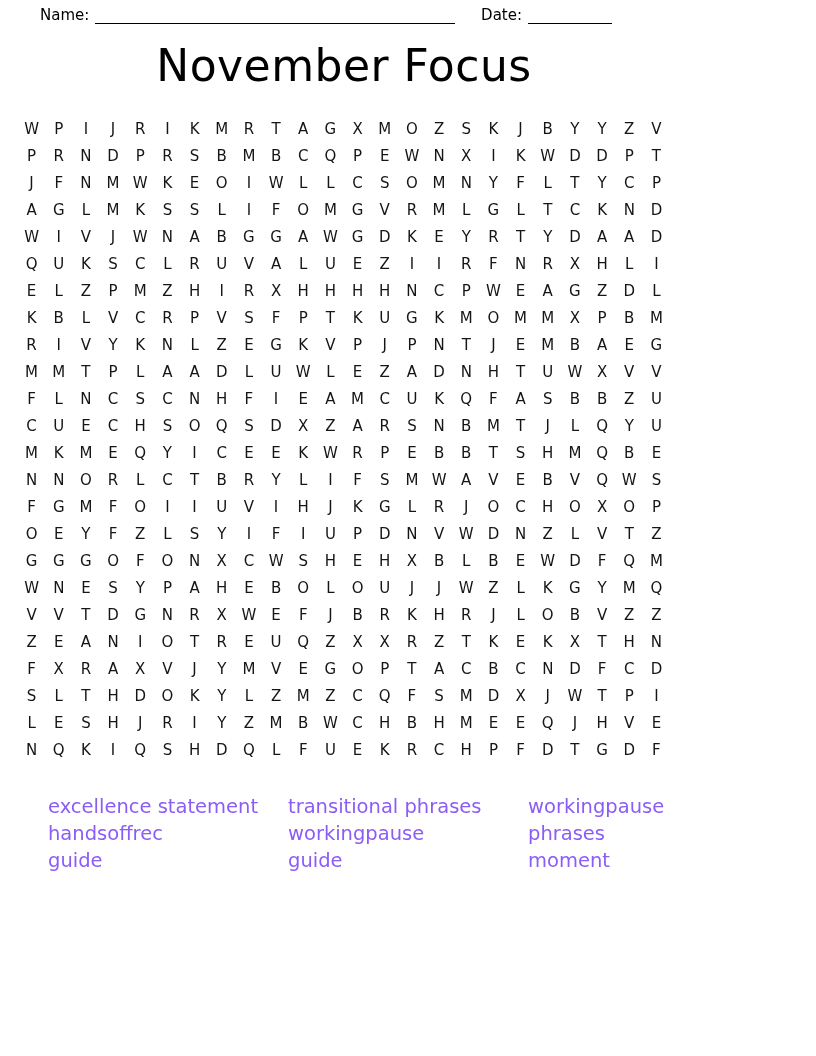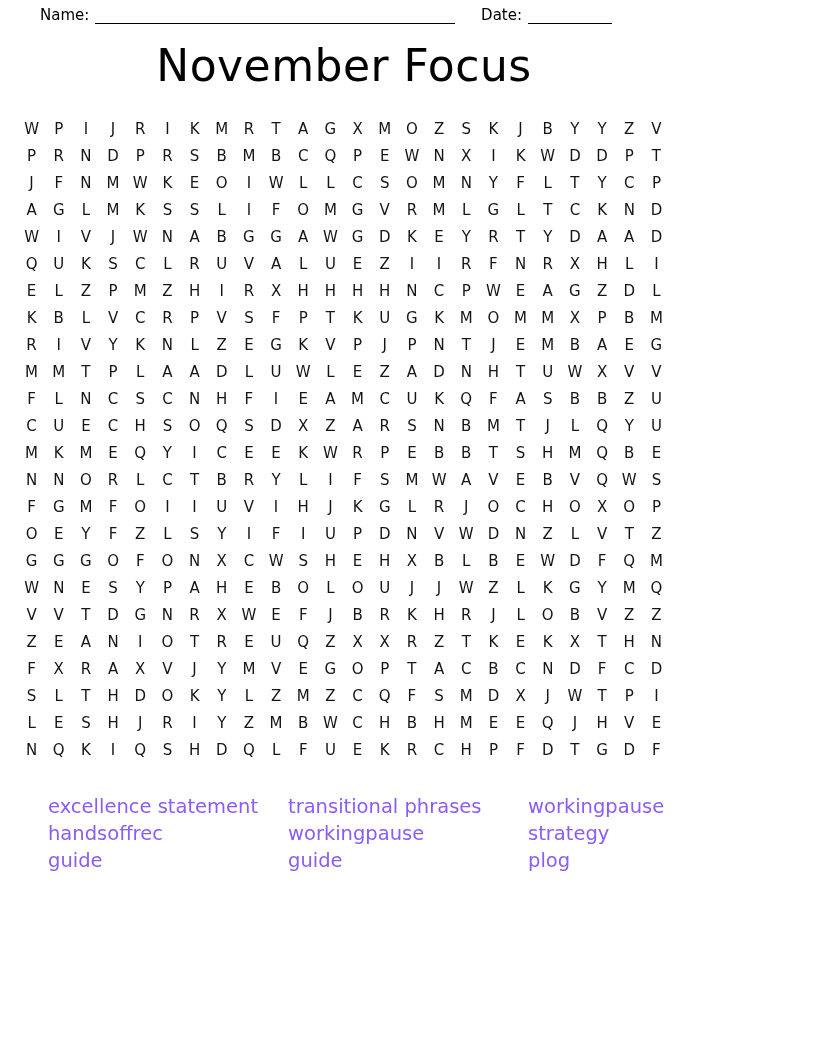--- a/index.html
+++ b/index.html
@@ -661,19 +661,19 @@
       <span class="cell">D</span>
       <span class="cell">F</span>
     </div>
 
   <div class="words" id="words">
       <div class="word">excellence statement</div>
       <div class="word">transitional phrases</div>
       <div class="word">workingpause</div>
       <div class="word">handsoffrec</div>
       <div class="word">workingpause</div>
-      <div class="word">strategy</div>
+      <div class="word">phrases</div>
       <div class="word">guide</div>
       <div class="word">guide</div>
-      <div class="word">plog</div>
+      <div class="word">moment</div>
     </div>
 
 </div>
 
 </body></html>

